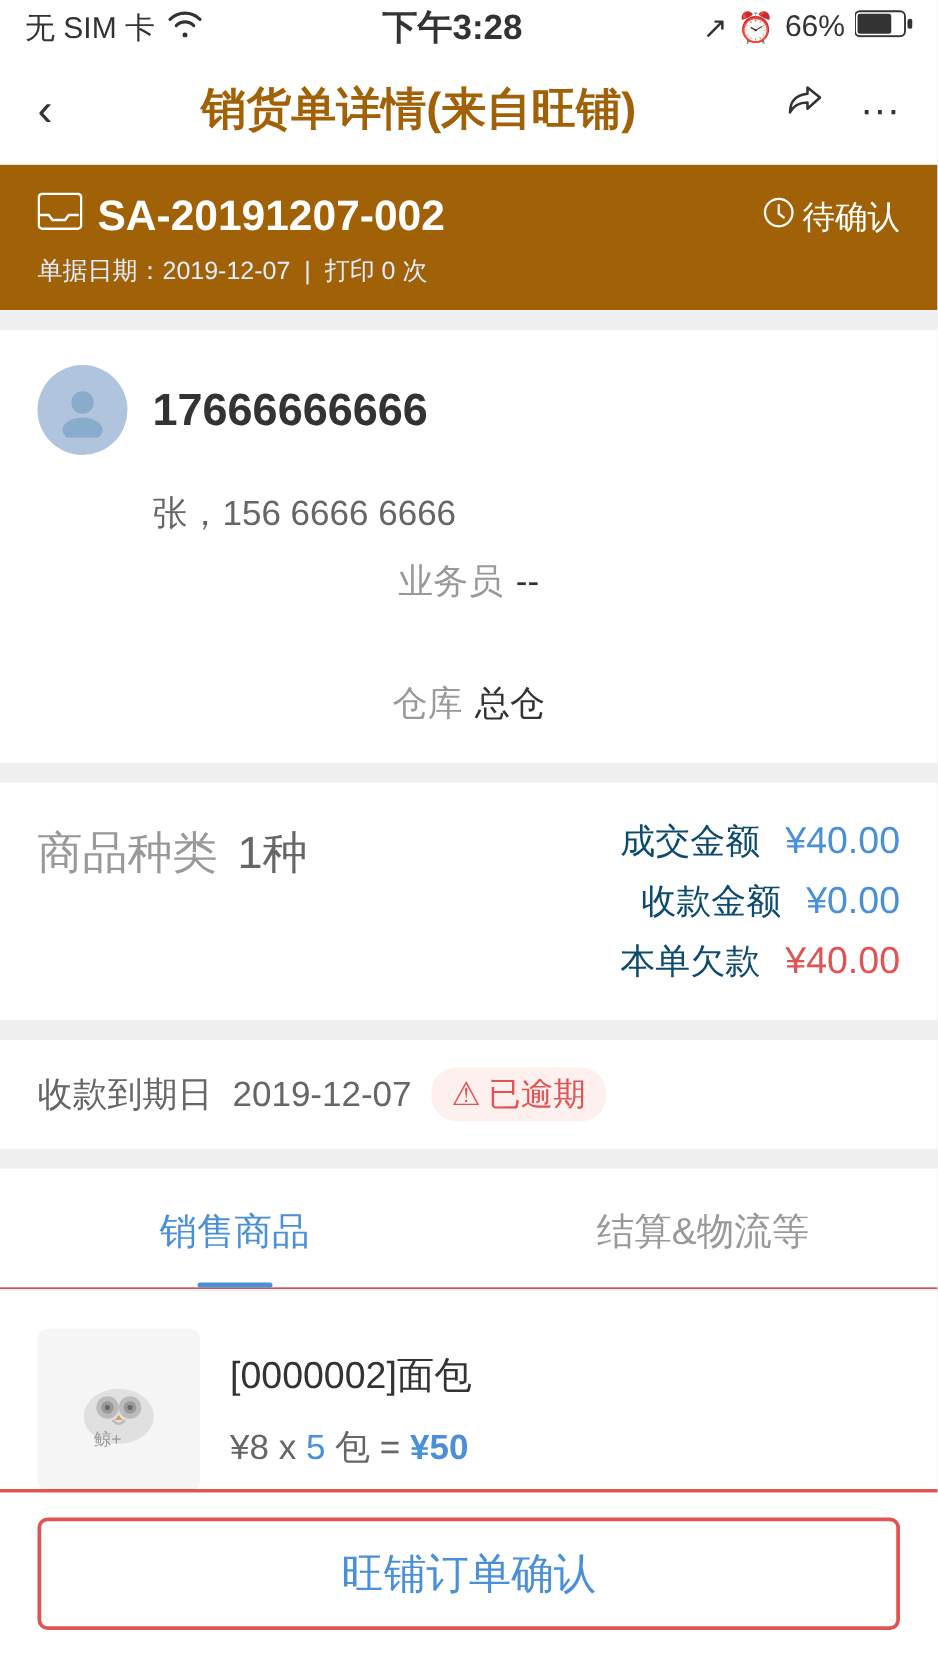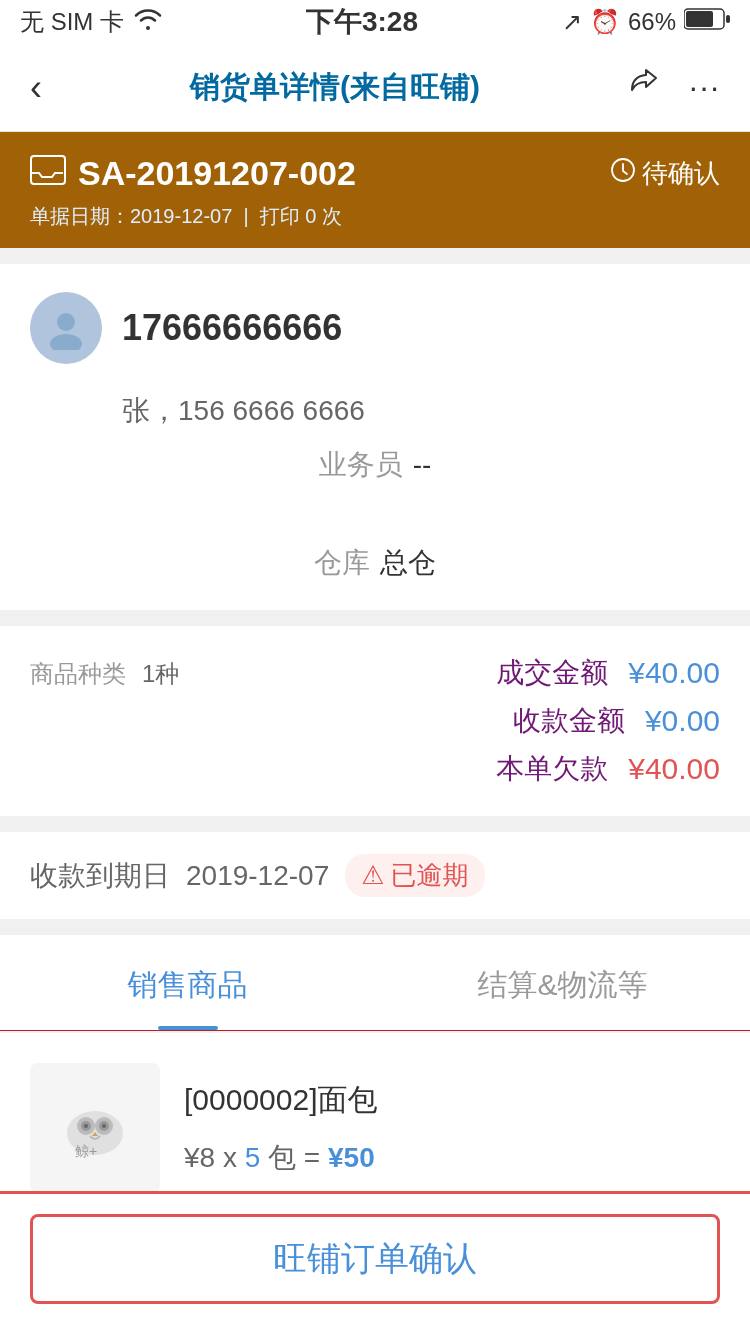--- a/index.html
+++ b/index.html
@@ -38,23 +38,23 @@
       justify-content: space-between;
       padding: 0 30px;
       border-bottom: 1px solid #e5e5e5;
     }
     .nav-back {
       font-size: 36px;
       color: #333;
       cursor: pointer;
     }
     .nav-title {
-      font-size: 30px;
+      font-size: 36px;
       font-weight: 600;
-      color: #0369a1;
+      color: #a16207;
     }
     .nav-right {
       display: flex;
       align-items: center;
       gap: 24px;
     }
     .nav-icon {
       font-size: 32px;
       color: #333;
     }
@@ -143,37 +143,37 @@
       padding: 28px 30px;
       margin-top: 16px;
       display: flex;
       align-items: flex-start;
     }
     .summary-left {
       flex: 1;
       display: flex;
       align-items: flex-end;
       gap: 16px;
-      font-size: 24px;
+      font-size: 36px;
       color: #666;
       padding-top: 4px;
     }
     .summary-right {
       display: flex;
       flex-direction: column;
       align-items: flex-end;
       gap: 10px;
     }
     .summary-row {
       display: flex;
       align-items: center;
       gap: 20px;
       font-size: 28px;
     }
-    .summary-row-label { color: #701a75; }
+    .summary-row-label { color: #0c4a6e; }
     .amount-blue { color: #4a90d9; font-size: 30px; }
     .amount-red { color: #e05454; font-size: 30px; }
 
     
     .payment-due {
       background: #fff;
       padding: 22px 30px;
       margin-top: 16px;
       display: flex;
       align-items: center;

